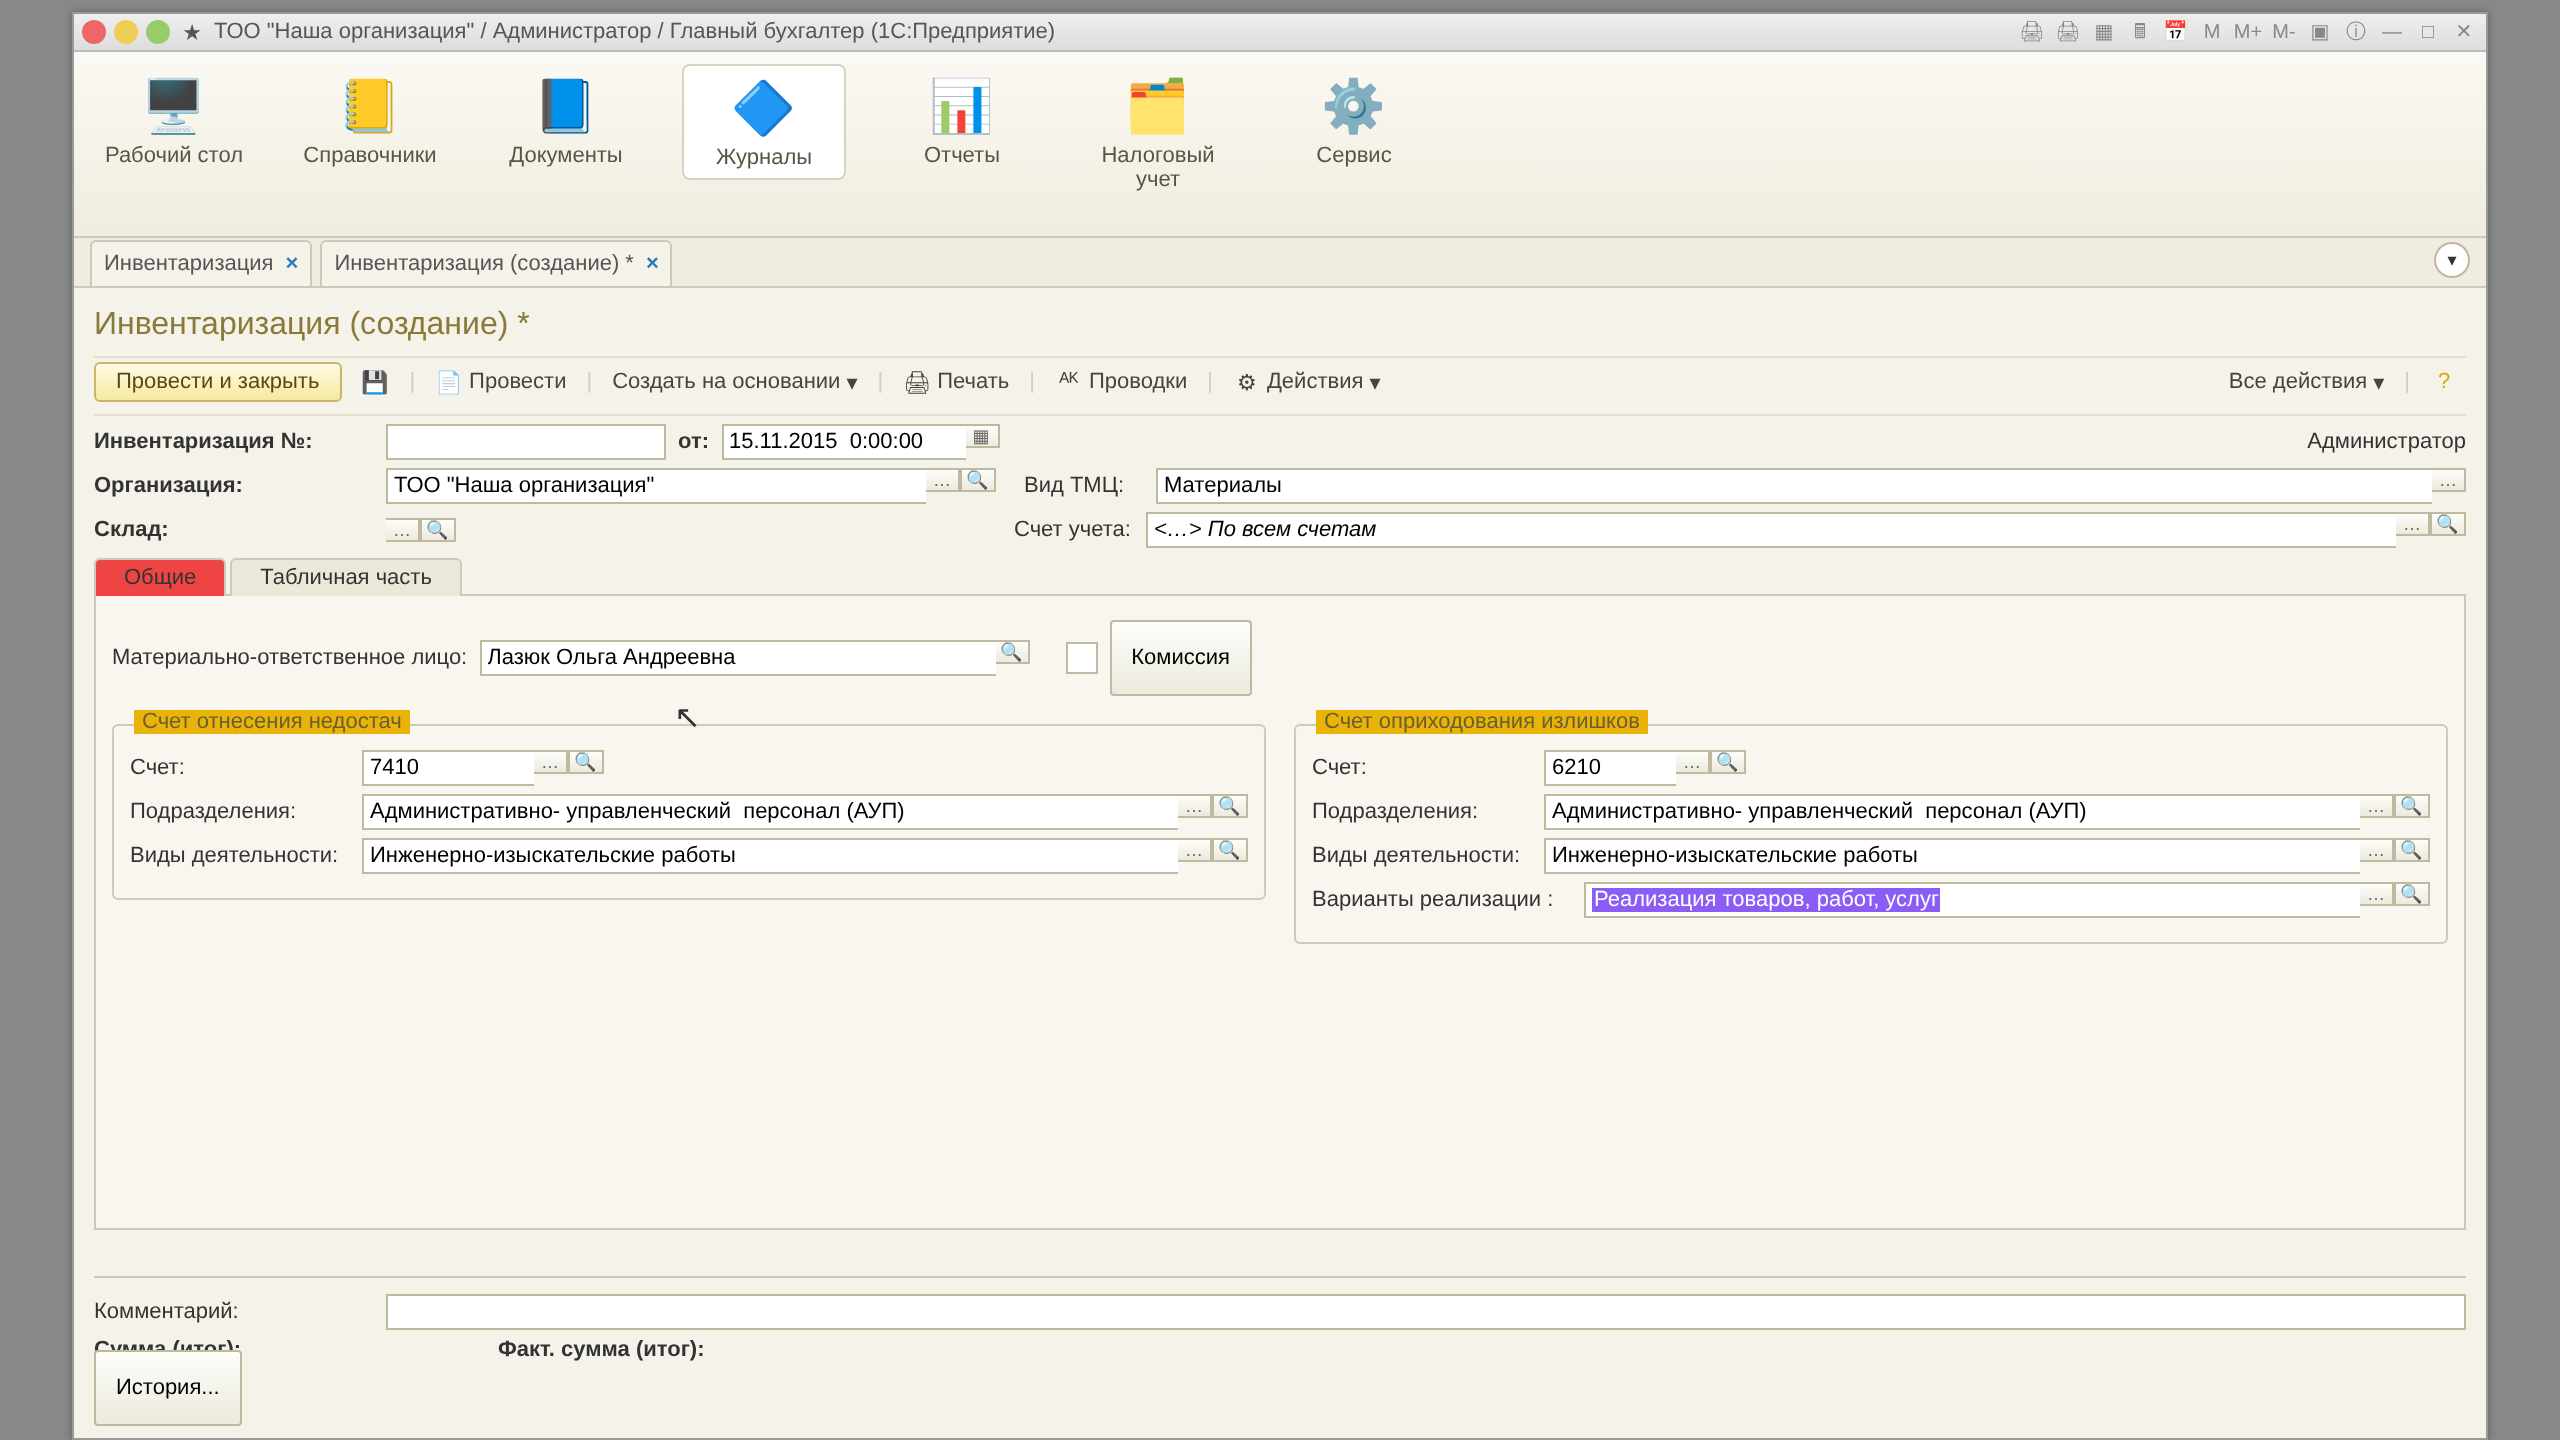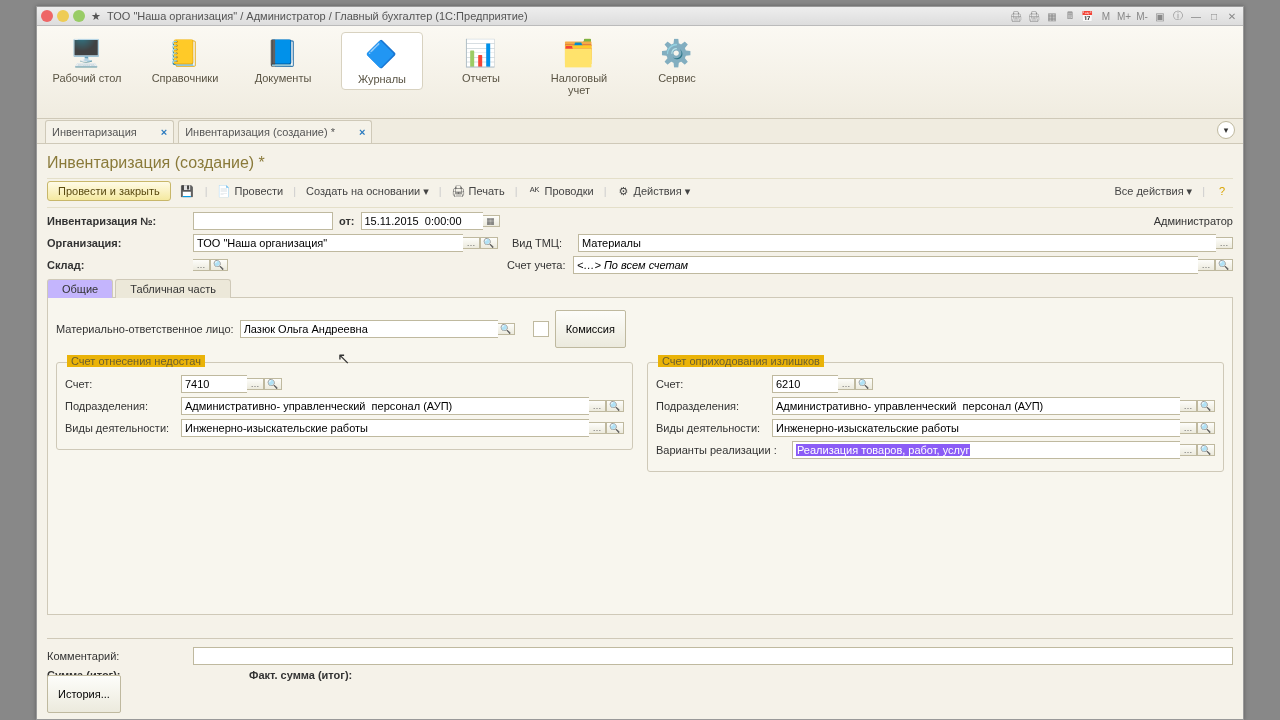--- a/index.html
+++ b/index.html
@@ -10,41 +10,41 @@
 .tb-yel{background:#ec5}
 .tb-grn{background:#9c6}
 .titlebar .spacer{flex:1}
 .titlebar .tbicon{width:14px;height:14px;display:inline-flex;align-items:center;justify-content:center;color:#888;font-size:10px;cursor:pointer}
 .navbar{height:86px;background:linear-gradient(#fbf9f3,#f0ece0);border-bottom:1px solid #cfc9b8;display:flex;align-items:flex-start;padding:6px 10px 0 10px;gap:18px}
 .nav-item{display:flex;flex-direction:column;align-items:center;width:76px;cursor:pointer;padding:4px 2px;border-radius:4px;text-align:center}
 .nav-item.active{background:#fff;border:1px solid #d8d2c0;box-shadow:inset 0 0 0 1px #fff}
 .nav-icon{width:42px;height:34px;display:flex;align-items:center;justify-content:center;font-size:26px}
 .nav-label{font-size:11px;color:#5a5444;line-height:12px;margin-top:2px}
 .tabs-row{height:24px;display:flex;align-items:flex-end;padding:0 8px;border-bottom:1px solid #cfc9b8;background:#f0ece0;position:relative}
-.doctab{height:22px;border:1px solid #cfc9b8;border-bottom:none;background:#f5f2e9;display:flex;align-items:center;padding:0 6px;margin-right:4px;border-radius:3px 3px 0 0;font-size:11px;color:#555;gap:24px;cursor:pointer}
+.doctab{height:22px;border:1px solid #cfc9b8;border-bottom:none;background:#f5f2e9;display:flex;align-items:center;padding:0 6px;margin-right:4px;border-radius:3px 3px 0 0;font-size:11px;color:#555;gap:6px;cursor:pointer}
 .doctab .x{color:#2a7abf;cursor:pointer;font-weight:bold}
 .tabs-row .round{position:absolute;right:8px;top:2px;width:16px;height:16px;border:1px solid #bfb99f;border-radius:50%;display:flex;align-items:center;justify-content:center;font-size:9px;background:#fff;cursor:pointer}
 .content{padding:6px 10px 0 10px}
 .page-title{color:#8a7a3a;font-size:16px;margin:4px 0 6px 0}
 .toolbar{display:flex;align-items:center;gap:6px;padding:2px 0 6px 0;border-top:1px solid #e4dfc9;border-bottom:1px solid #e4dfc9}
 .btn-primary{background:linear-gradient(#fffbe6,#f5e9a0);border:1px solid #c8b76a;padding:3px 10px;font-weight:normal;color:#5a4a10;border-radius:3px;cursor:pointer;font-size:11px}
 .tool-link{color:#444;cursor:pointer;display:flex;align-items:center;gap:3px;font-size:11px;padding:2px 4px}
 .tool-sep{color:#ccc}
 .toolbar .spacer{flex:1}
 .form-row{display:flex;align-items:center;margin:4px 0;gap:6px}
 .lbl{font-weight:bold;color:#333;font-size:11px}
 .lbl-n{color:#333;font-size:11px}
 .input{height:18px;border:1px solid #bfb99f;background:#fff;padding:0 3px;font-size:11px;box-sizing:border-box}
-.input-combo{display:flex;align-items:center}
+.input-combo{display:flex;align-items:flex-start}
 .input-combo .input{border-right:none}
 .combo-btn{width:16px;border:1px solid #bfb99f;border-left:none;background:linear-gradient(#fdfdfa,#eceadd);display:flex;align-items:center;justify-content:center;font-size:9px;cursor:pointer;color:#666}
 .combo-btn+.combo-btn{border-left:1px solid #bfb99f}
 .subtabs{display:flex;margin-top:4px;border-bottom:1px solid #cfc9b8}
 .subtab{border:1px solid #cfc9b8;border-bottom:none;padding:3px 14px;background:#ece8d9;margin-right:2px;border-radius:3px 3px 0 0;cursor:pointer;font-size:11px;position:relative;top:1px}
-.subtab.active{background:#c4b5fd}
+.subtab.active{background:#ef4444}
 .panel{border:1px solid #cfc9b8;border-top:none;background:#f8f6ee;padding:8px}
 .fieldset{border:1px solid #cfc9b8;border-radius:3px;padding:8px;position:relative;margin-top:10px}
 .fieldset .legend{position:absolute;top:-8px;left:10px;background:#eab308;padding:0 4px;color:#6b5f2f;font-size:11px}
 .two-col{display:flex;gap:14px}
 .two-col>div{flex:1}
 .grid-row{display:flex;align-items:center;margin:4px 0;gap:6px}
 .grid-row .gl{width:110px;font-size:11px;color:#333}
 .selected-text{background:#8b5cf6;color:#fff;padding:0 1px}
 .checkbox{width:14px;height:14px;border:1px solid #bfb99f;background:#fff;display:inline-block;cursor:pointer}
 .btn{border:1px solid #bfb99f;background:linear-gradient(#fdfdfa,#eceadd);padding:12px 10px;cursor:pointer;font-size:11px;border-radius:2px}
@@ -214,21 +214,21 @@
         <button class="btn">Комиссия</button>
       </div>
 
       <div class="two-col">
         <div>
           <div class="fieldset">
             <div class="legend">Счет отнесения недостач</div>
             <div class="grid-row">
                 <span class="gl">Счет:</span>
                 <div class="input-combo">
-                  <input class="input" style="width: 66px;" value="7410">
+                  <input class="input" style="width: 86px;" value="7410">
                   <span class="combo-btn">…</span>
                   <span class="combo-btn">🔍</span>
                 </div>
               </div>
             <div class="grid-row">
                 <span class="gl">Подразделения:</span>
                 <div class="input-combo" style="flex:1">
                   <input class="input" style="flex: 1 1 0%; width: 100%;" value="Административно- управленческий  персонал (АУП)">
                   <span class="combo-btn">…</span>
                   <span class="combo-btn">🔍</span>

